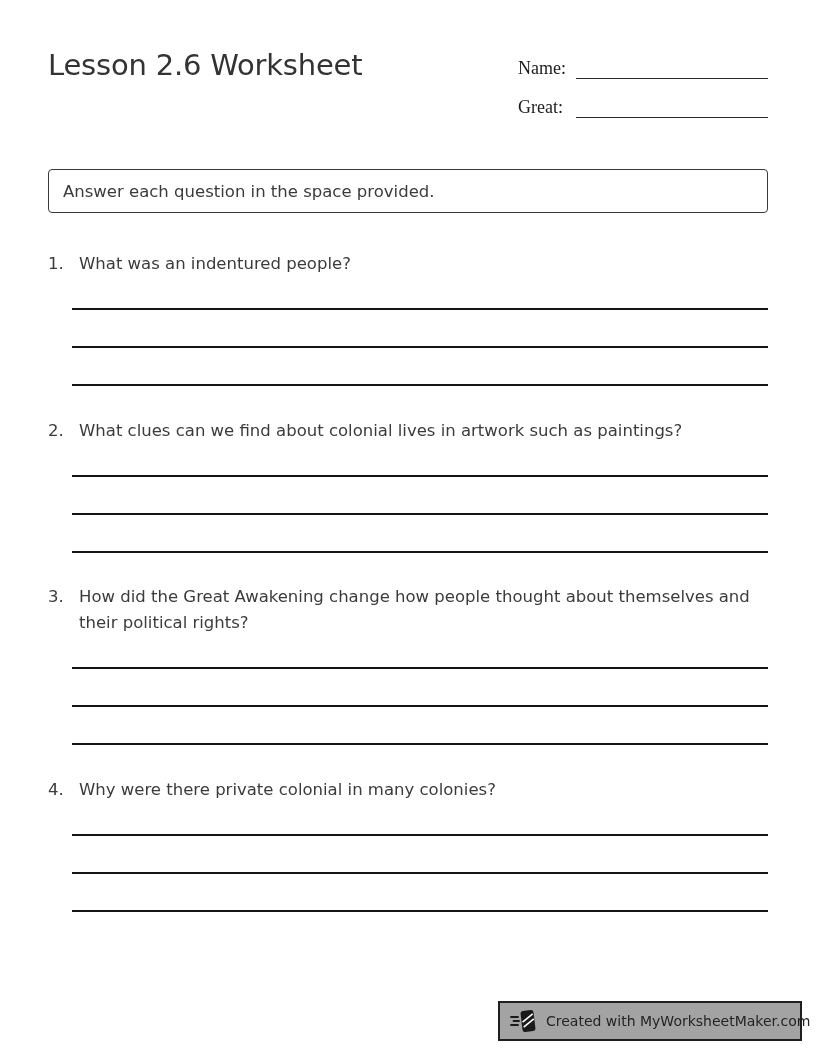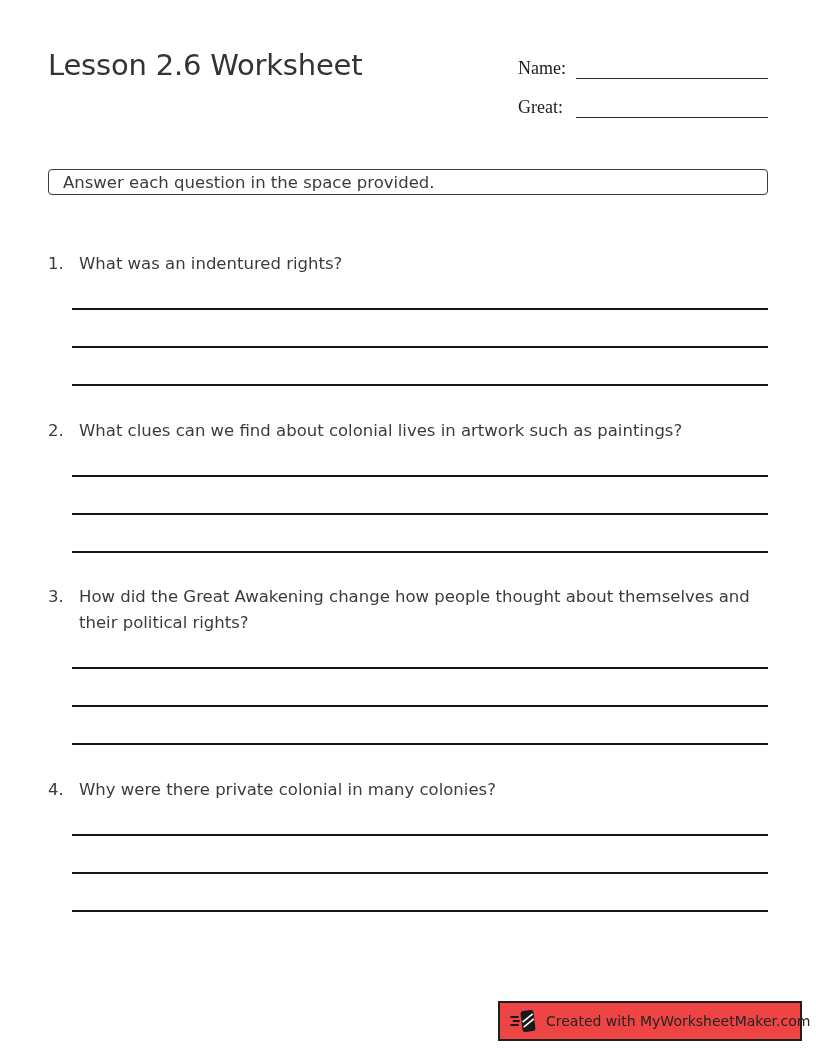--- a/index.html
+++ b/index.html
@@ -20,21 +20,21 @@
   .fields{
     position:absolute;top:50px;right:48px;width:250px;
     font-family:"Liberation Serif","DejaVu Serif",serif;
     font-size:18px;color:#1c1c1c;
   }
   .field-row{display:flex;align-items:flex-end;height:29px;margin-bottom:10px;}
   .field-label{flex:none;width:52px;text-align:left;padding-right:6px;white-space:nowrap;}
   .field-line{flex:1;height:24px;border-bottom:1.5px solid #2a2a2a;}
   
   .instruction-box{
-    position:absolute;left:48px;top:169px;width:720px;height:26px;
+    position:absolute;left:48px;top:169px;width:720px;height:44px;
     box-sizing:border-box;
     border:1.5px solid #3a3a3a;border-radius:4px;
     display:flex;align-items:center;
     padding:0 14px;
     font-size:16.5px;color:#3b3b3b;
   }
   
   .question{
     position:absolute;left:48px;width:720px;
     font-size:16.5px;line-height:26px;color:#3b3b3b;
@@ -48,21 +48,21 @@
   .q2{top:418px;}
   .q3{top:584px;}
   .q4{top:777px;}
   
   .footer-badge{
     position:absolute;left:498px;top:1001px;width:304px;height:40px;
     box-sizing:border-box;
     border:2px solid #1f1f1f;
     display:flex;align-items:center;
     padding:0 10px;gap:8px;
-    background:#ef4444;
+    background:#a3a3a3;
   }
   .footer-text{
     font-size:14px;color:#242424;white-space:nowrap;
     font-family:"DejaVu Sans",sans-serif;
   }
   .logo{flex:none;display:flex;align-items:center;}
 </style>
 </head>
 <body>
 
@@ -81,21 +81,21 @@
     </div>
   </div>
 
   <div class="instruction-box">
     <span>Answer each question in the space provided.</span>
   </div>
 
   <div class="question q1">
     <div class="q-row">
       <span class="q-number">1.</span>
-      <span class="q-text">What was an indentured rights?</span>
+      <span class="q-text">What was an indentured people?</span>
     </div>
     <div class="answer-lines">
       <div class="answer-line"></div>
       <div class="answer-line"></div>
       <div class="answer-line"></div>
     </div>
   </div>
 
   <div class="question q2">
     <div class="q-row">

